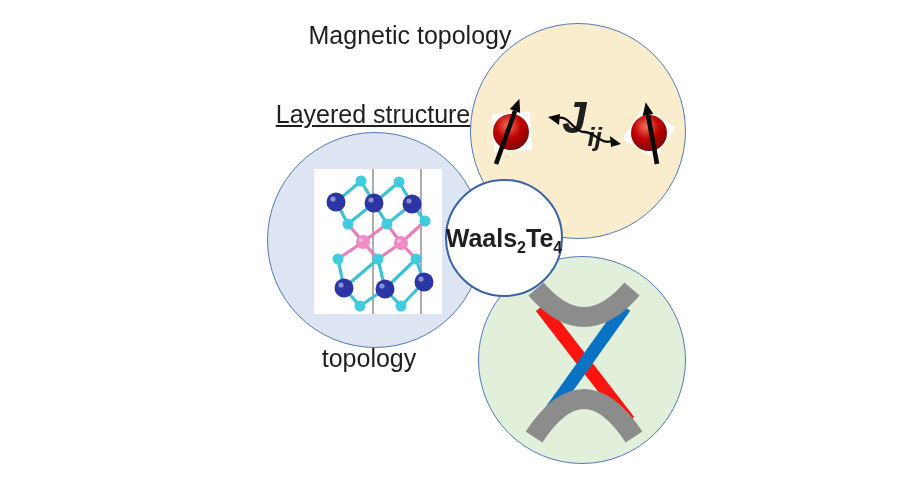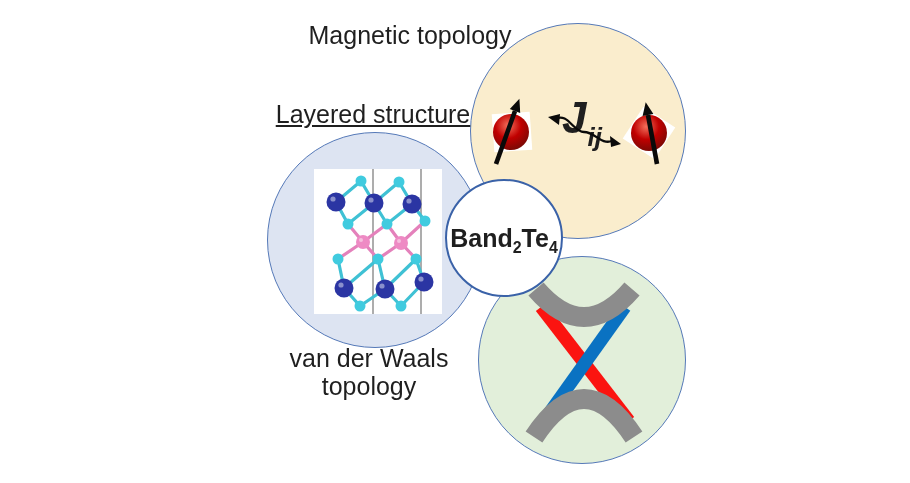--- a/index.html
+++ b/index.html
@@ -150,23 +150,22 @@
   <div id="topology-circle" class="circle big-circle">
     <svg id="band-svg" width="208" height="208" viewBox="0 0 208 208">
       <line class="band-red" x1="62" y1="50" x2="150" y2="164"></line>
       <line class="band-blue" x1="66" y1="162" x2="146" y2="50"></line>
       <path class="band-gray" d="M 57,32 Q 105,88 153,32"></path>
       <path class="band-gray" d="M 55,180 Q 105,104 155,180"></path>
     </svg>
   </div>
 
   <div id="center-circle" class="circle">
-    <div id="formula"><span>Band</span><span class="fsub">2</span><span>Te</span><span class="fsub">4</span></div>
+    <div id="formula"><span>Waals</span><span class="fsub">2</span><span>Te</span><span class="fsub">4</span></div>
   </div>
 
   <div class="label" id="magnetic-label">Magnetic topology</div>
   <div class="label" id="layered-label">Layered structure</div>
   <div class="label" id="vdw-label">
-    <div>van der Waals</div>
     <div>topology</div>
   </div>
 
 </div>
 
 </body></html>

